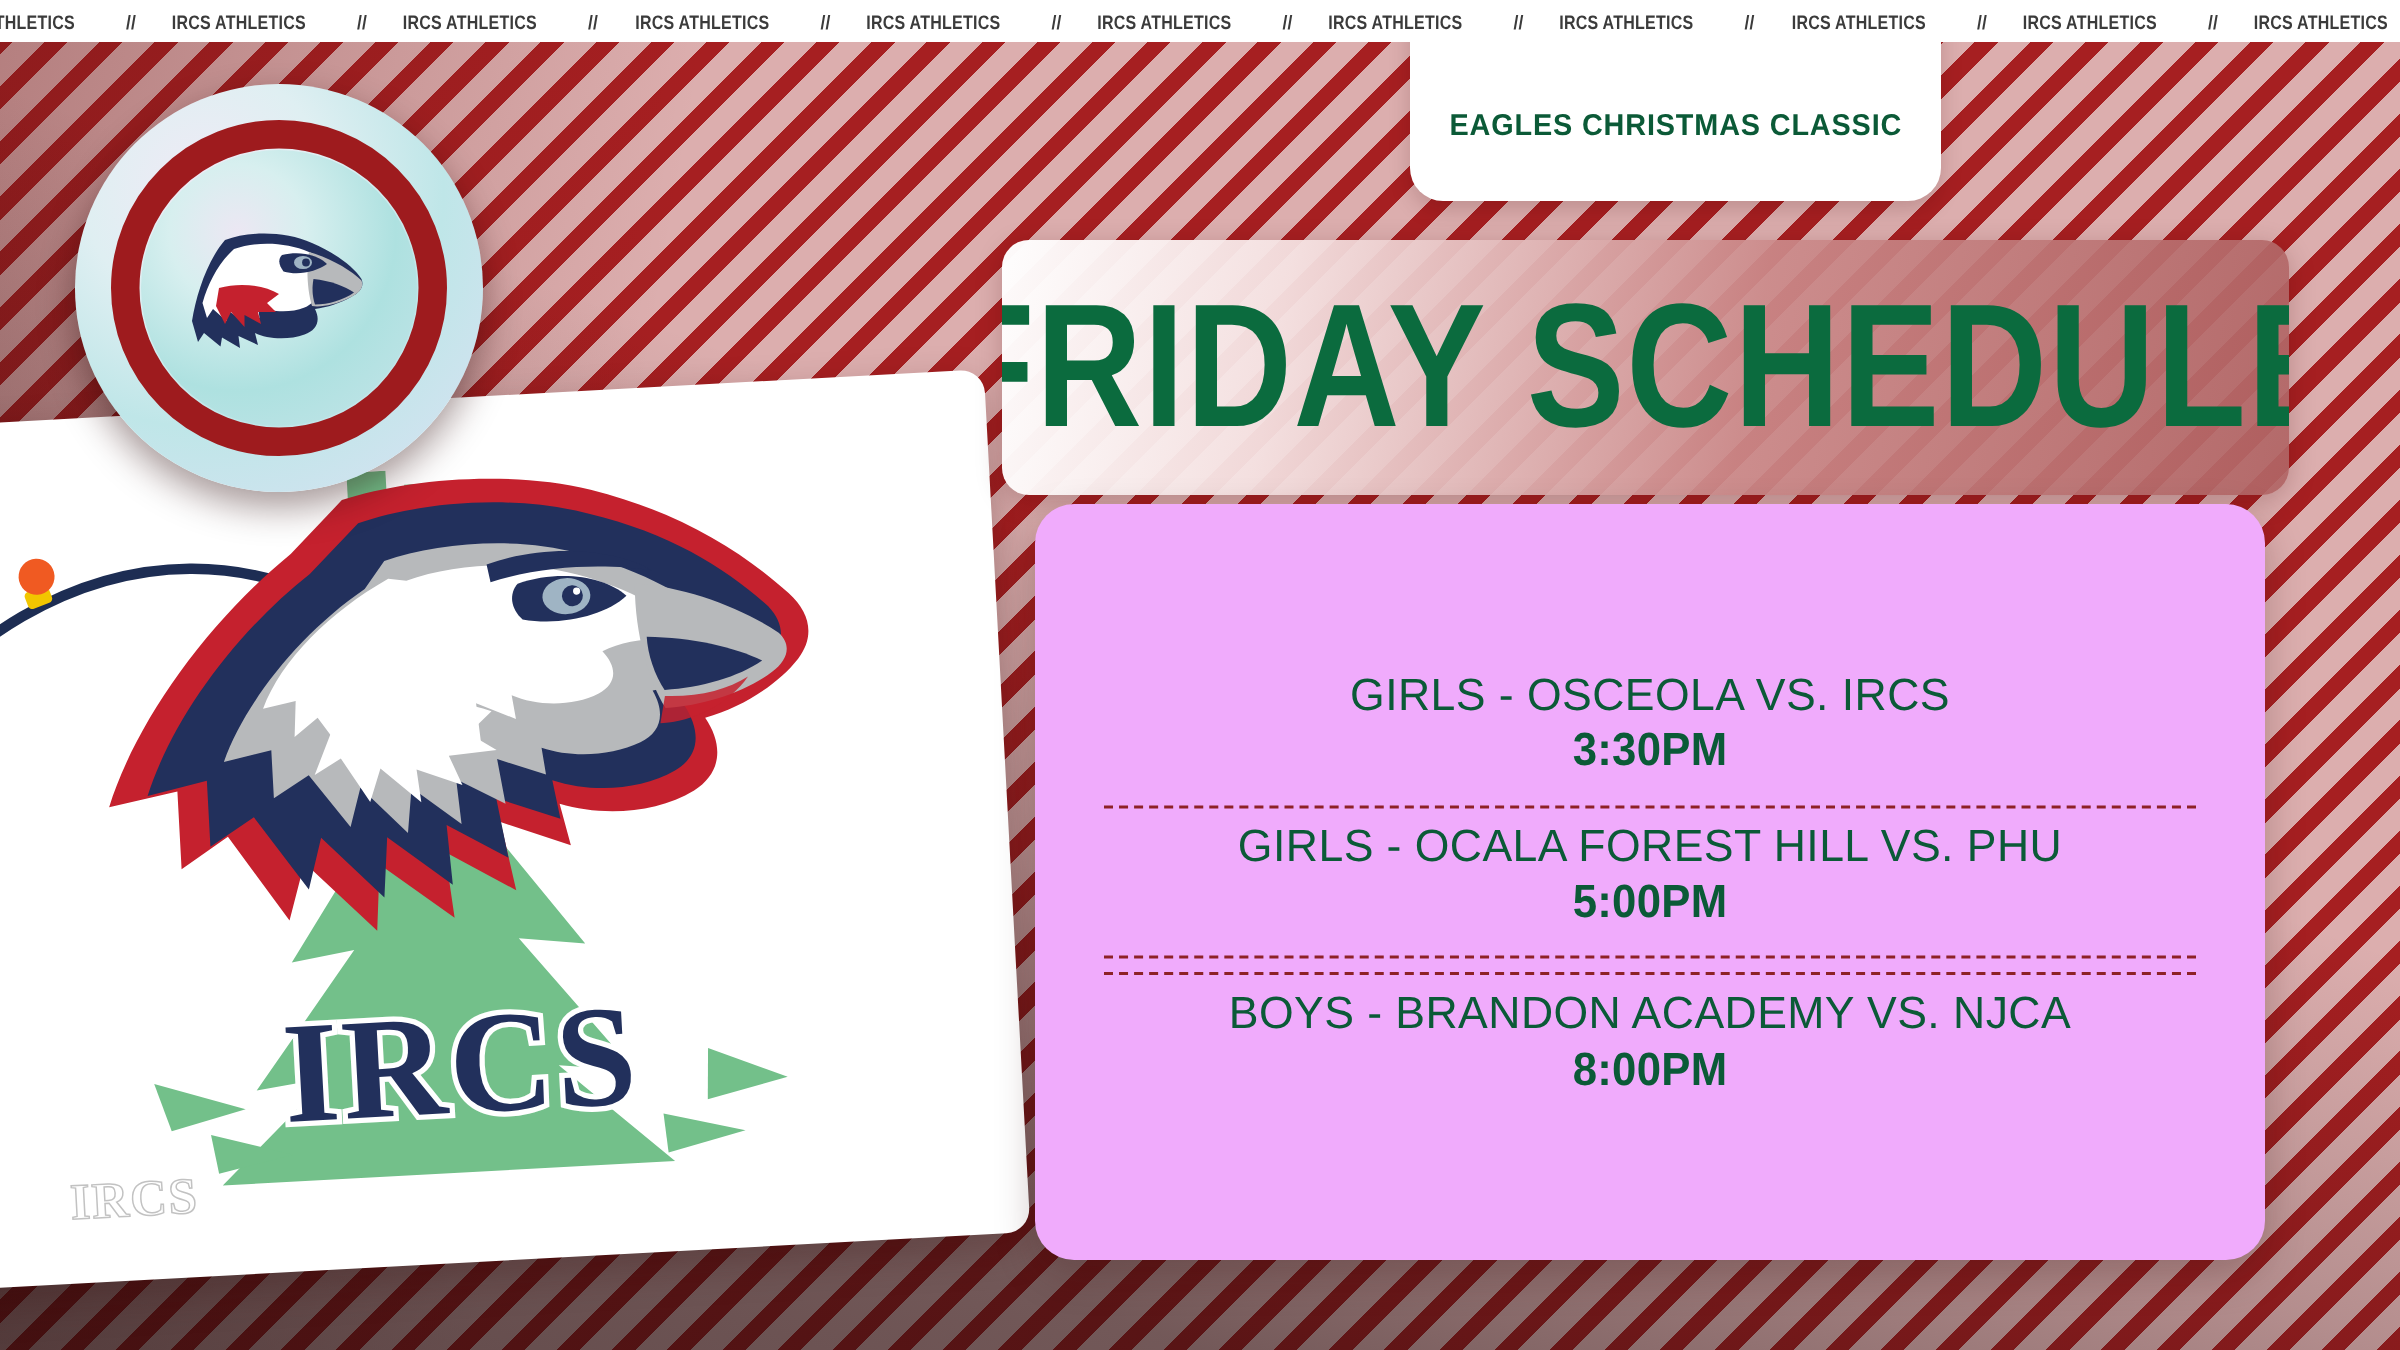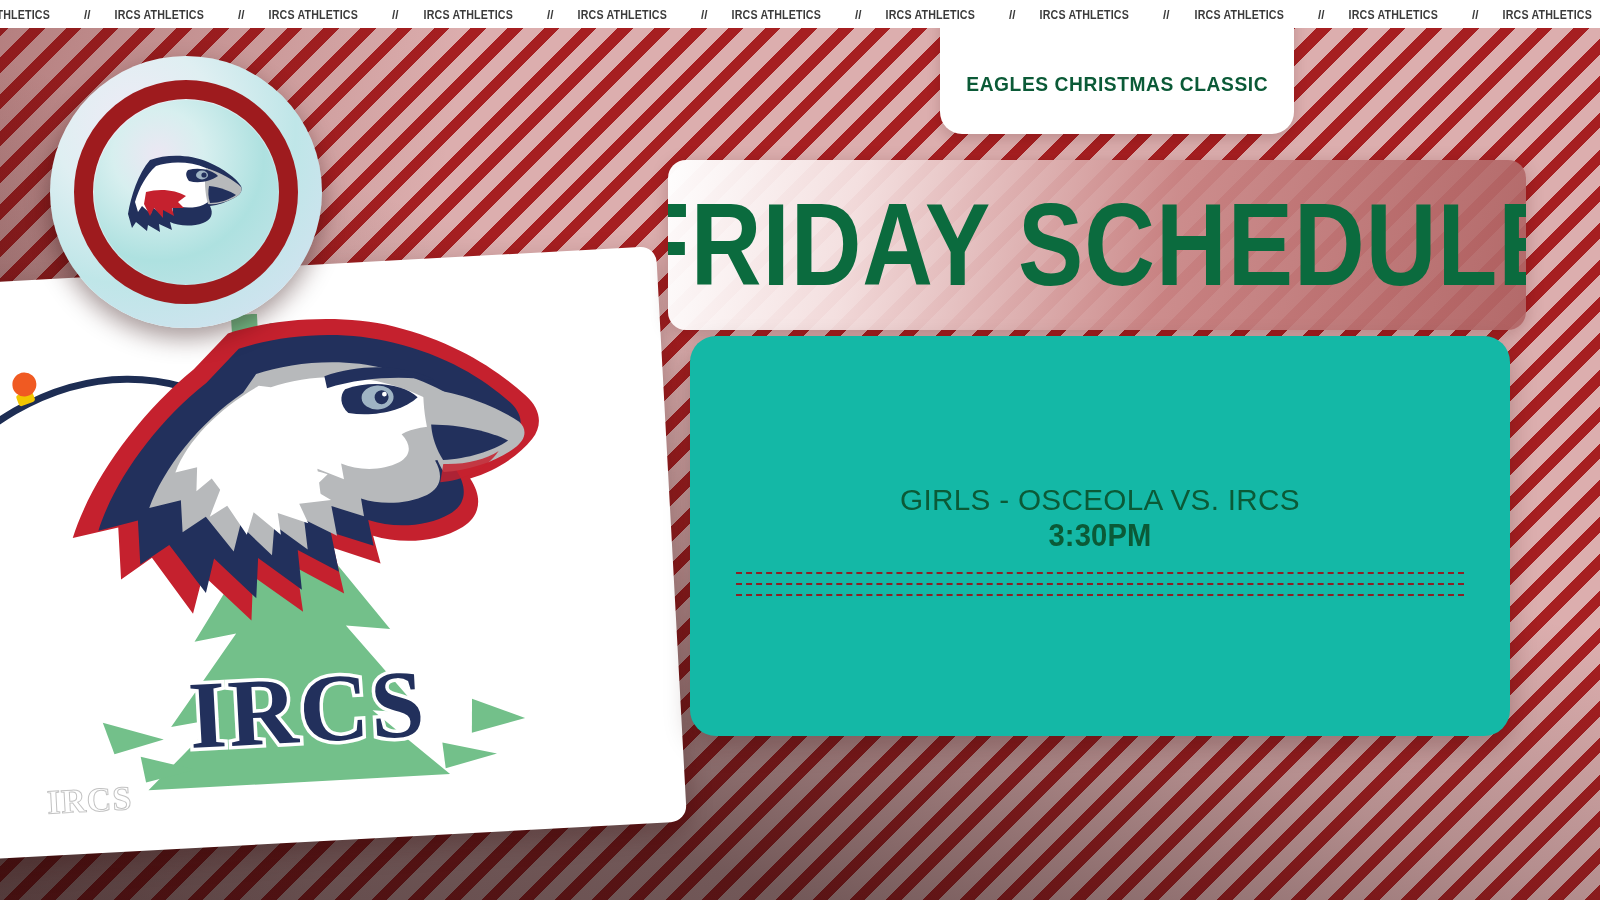--- a/index.html
+++ b/index.html
@@ -229,22 +229,22 @@
     overflow: hidden;
   }
   .ornament-eagle { width: 120px; height: 80px; }
 
   
   .schedule-card {
     position: absolute;
     top: 336px;
     left: 690px;
     width: 820px;
-    height: 400px;
-    background: #14b8a6;
+    height: 504px;
+    background: #f0abfc;
     border-radius: 26px;
     z-index: 25;
     padding: 28px 36px 22px;
     box-shadow: 0 10px 26px rgba(50,10,10,0.26);
     display: flex;
     flex-direction: column;
     justify-content: center;
   }
   .game-row {
     text-align: center;
@@ -469,18 +469,26 @@
     <div class="headline-text">FRIDAY SCHEDULE</div>
   </div>
 
   <div class="schedule-card">
     <div id="games-list">
         <div class="game-row">
           <div class="game-matchup">GIRLS - OSCEOLA VS. IRCS</div>
           <div class="game-time">3:30PM</div>
         </div>
         <div class="divider"></div>
+        <div class="game-row">
+          <div class="game-matchup">GIRLS - OCALA FOREST HILL VS. PHU</div>
+          <div class="game-time">5:00PM</div>
+        </div>
         <div class="divider"></div>
         <div class="divider"></div>
+        <div class="game-row">
+          <div class="game-matchup">BOYS - BRANDON ACADEMY VS. NJCA</div>
+          <div class="game-time">8:00PM</div>
+        </div>
       </div>
   </div>
 
 </div>
 
 </body></html>

